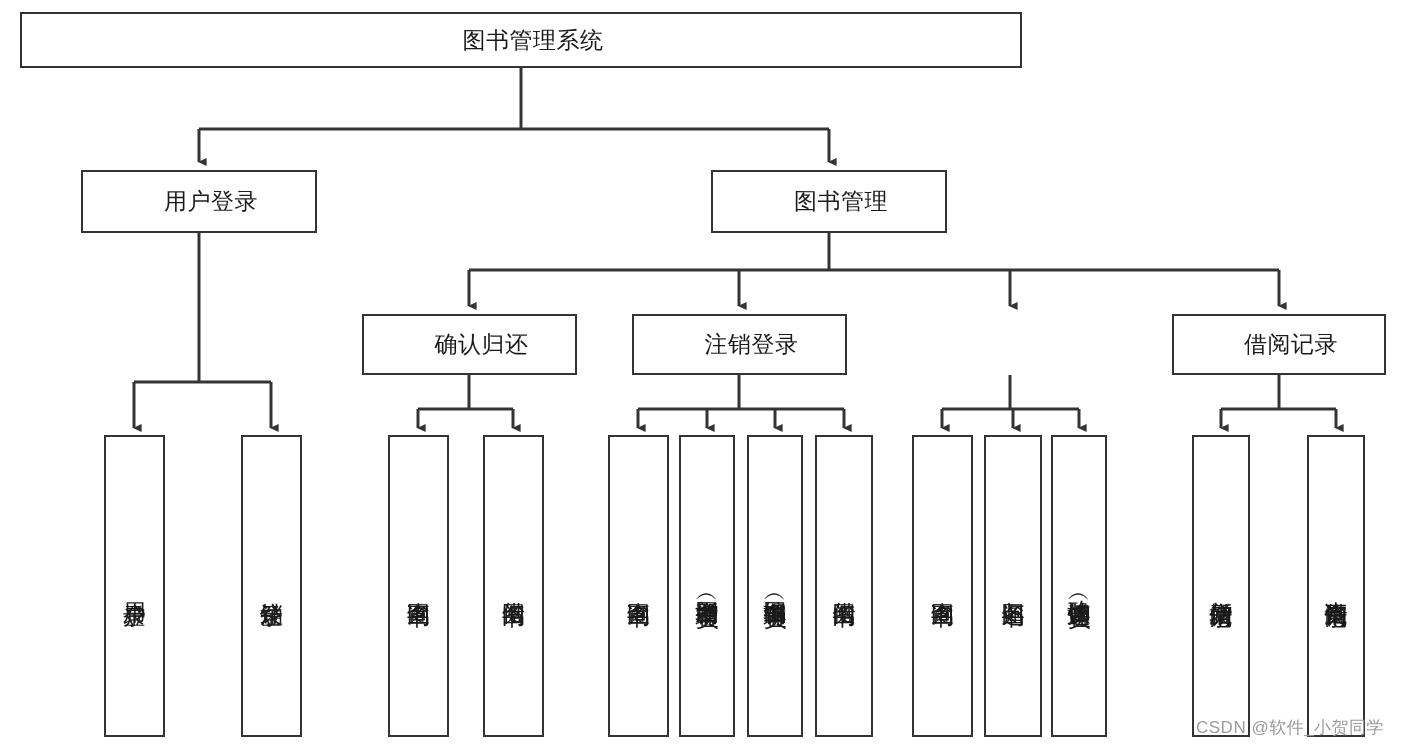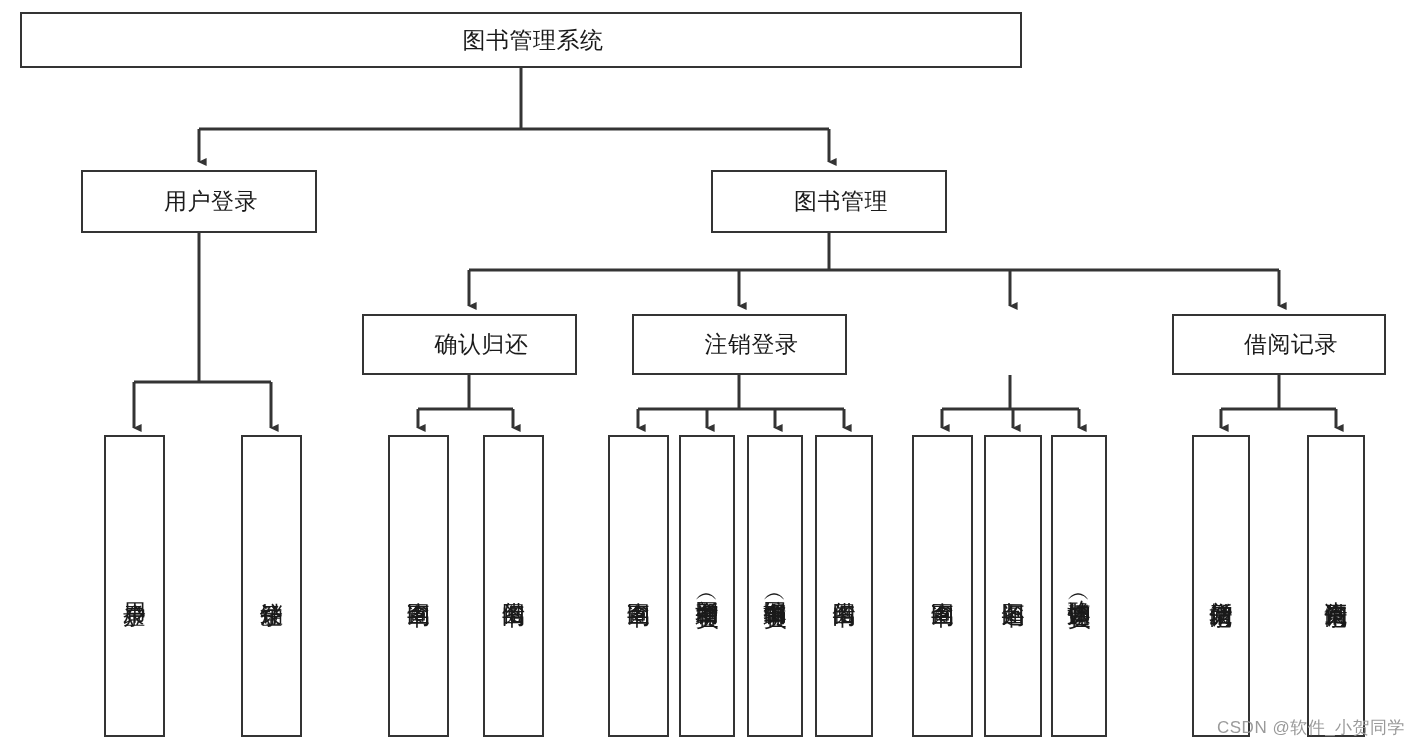--- a/index.html
+++ b/index.html
@@ -190,15 +190,15 @@
   </div>
 
   <div class="node-box vertical" style="left:1192px; top:435px; width:58px; height:302px;">
     <span class="node-label-v">新增借阅记录</span>
   </div>
 
   <div class="node-box vertical" style="left:1307px; top:435px; width:58px; height:302px;">
     <span class="node-label-v">查询借阅记录</span>
   </div>
 
-  <div class="watermark" style="left:1196px; top:716px;margin-left:21px;">CSDN @软件_小贺同学</div>
+  <div class="watermark" style="left:1196px; top:716px;">CSDN @软件_小贺同学</div>
 
 </div>
 
 </body></html>

